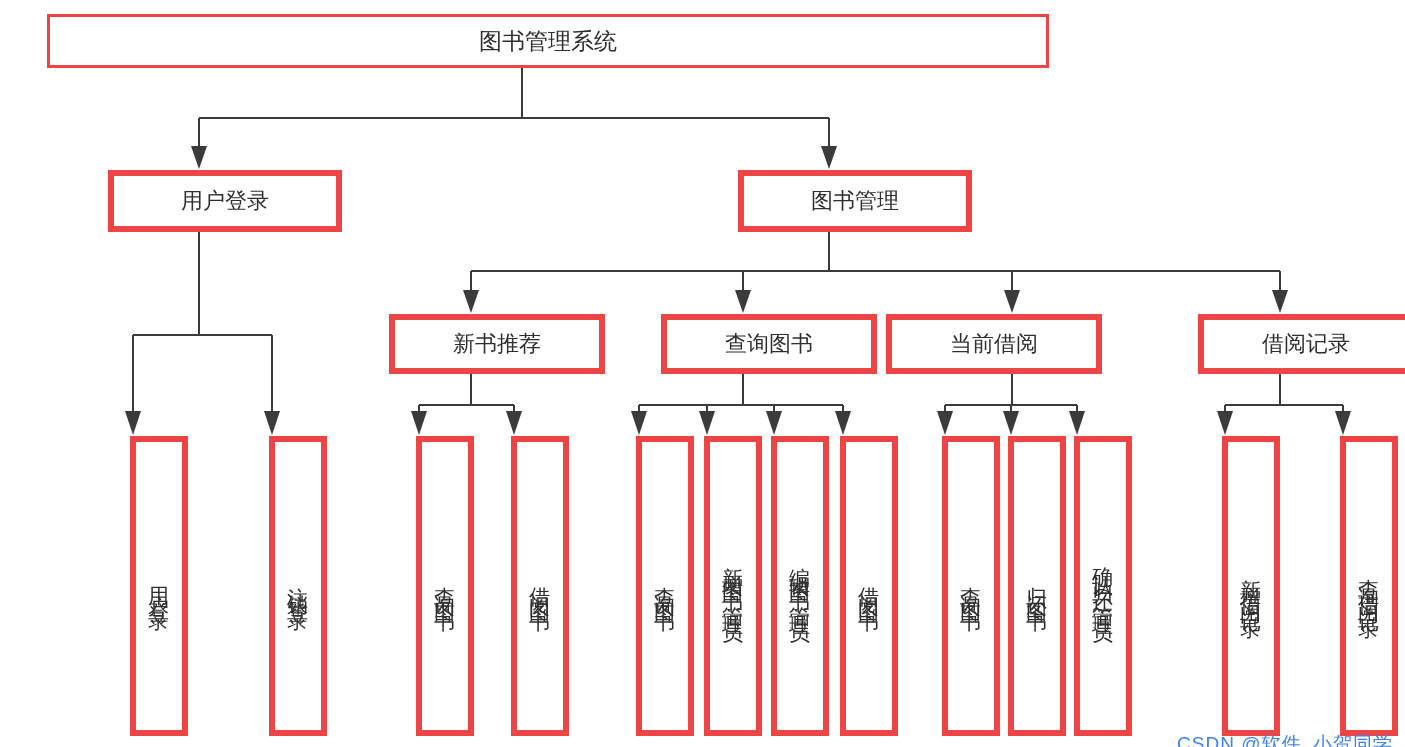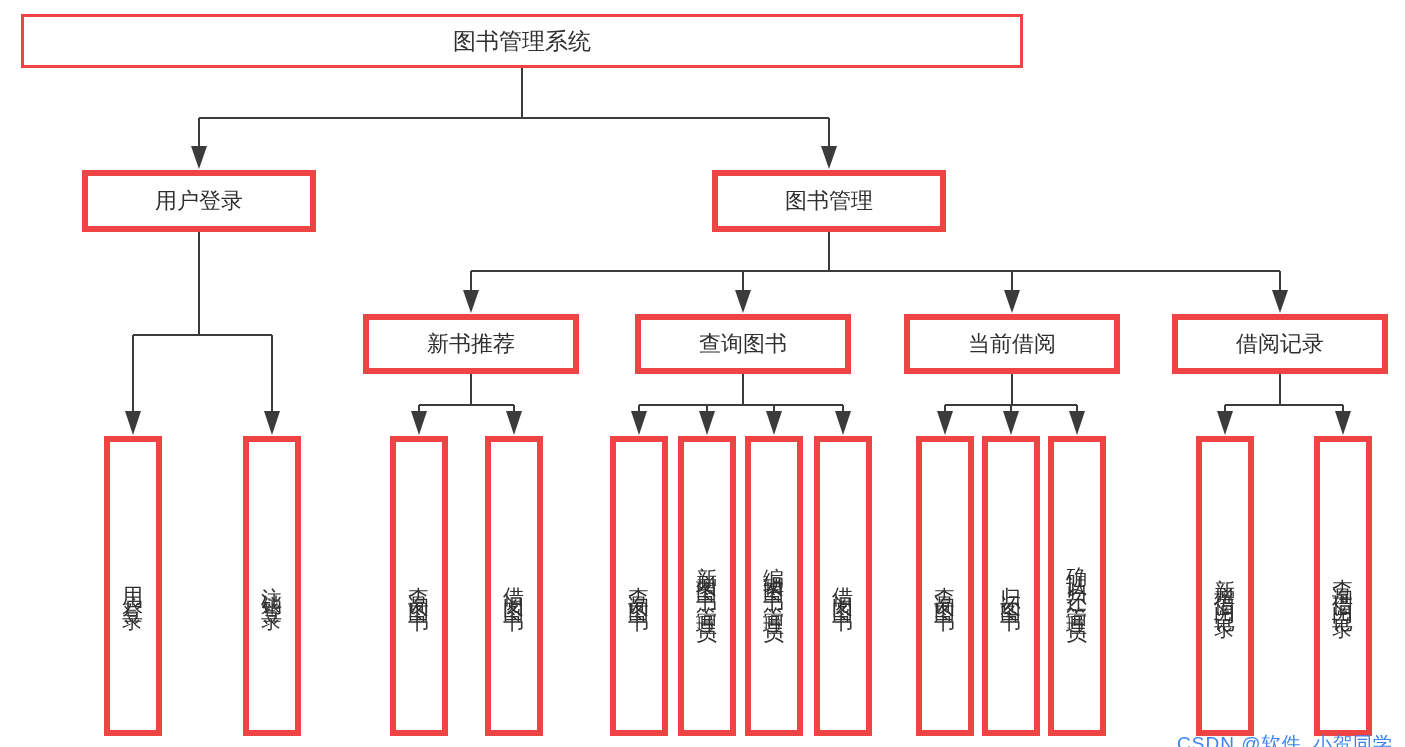--- a/index.html
+++ b/index.html
@@ -18,20 +18,21 @@
   }
   .box {
     position: absolute;
     box-sizing: border-box;
     background: #ffffff;
     border: 6px solid #ef4444;
     display: flex;
     align-items: center;
     justify-content: center;
     color: #2f2f2f;
+    margin-left: 26px;
   }
   .root {
     left: 21px; top: 14px; width: 1002px; height: 54px;
     border-width: 3px;
     font-size: 23px;
   }
   .lvl2 { top: 170px; width: 234px; height: 62px; font-size: 22px; }
   .lvl3 { top: 314px; width: 216px; height: 60px; font-size: 22px; }
   .leaf { top: 436px; width: 58px; height: 300px; }
   .leaf .v {
@@ -119,21 +120,21 @@
     </g>
   </svg>
 
   <div class="box root">图书管理系统</div>
 
   <div class="box lvl2" style="left:82px;">用户登录</div>
   <div class="box lvl2" style="left:712px;">图书管理</div>
 
   <div class="box lvl3" style="left:363px;">新书推荐</div>
   <div class="box lvl3" style="left:635px;">查询图书</div>
-  <div class="box lvl3" style="left:904px;">当前借阅</div>
+  <div class="box lvl3" style="left:860px;">当前借阅</div>
   <div class="box lvl3" style="left:1172px;">借阅记录</div>
 
   <div class="box leaf" style="left:104px;">
       <span class="v">用户登录</span>
     </div>
   <div class="box leaf" style="left:243px;">
       <span class="v">注销登录</span>
     </div>
 
   <div class="box leaf" style="left:390px;">

